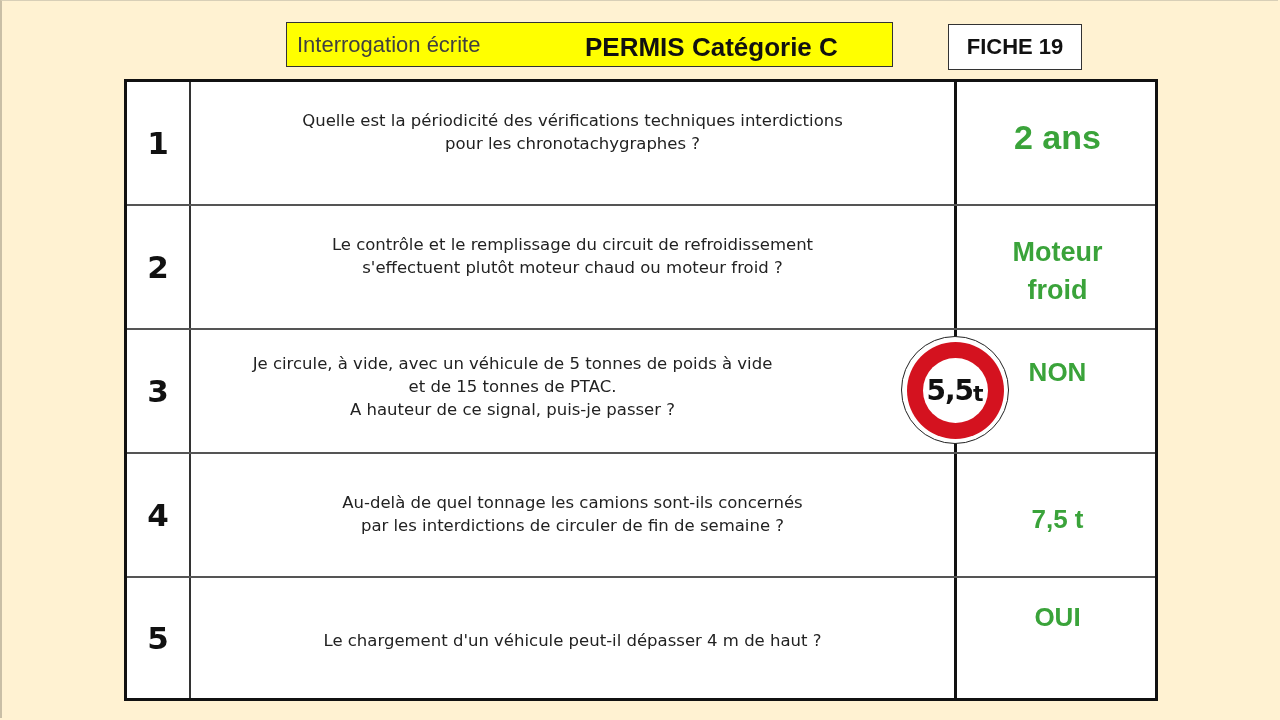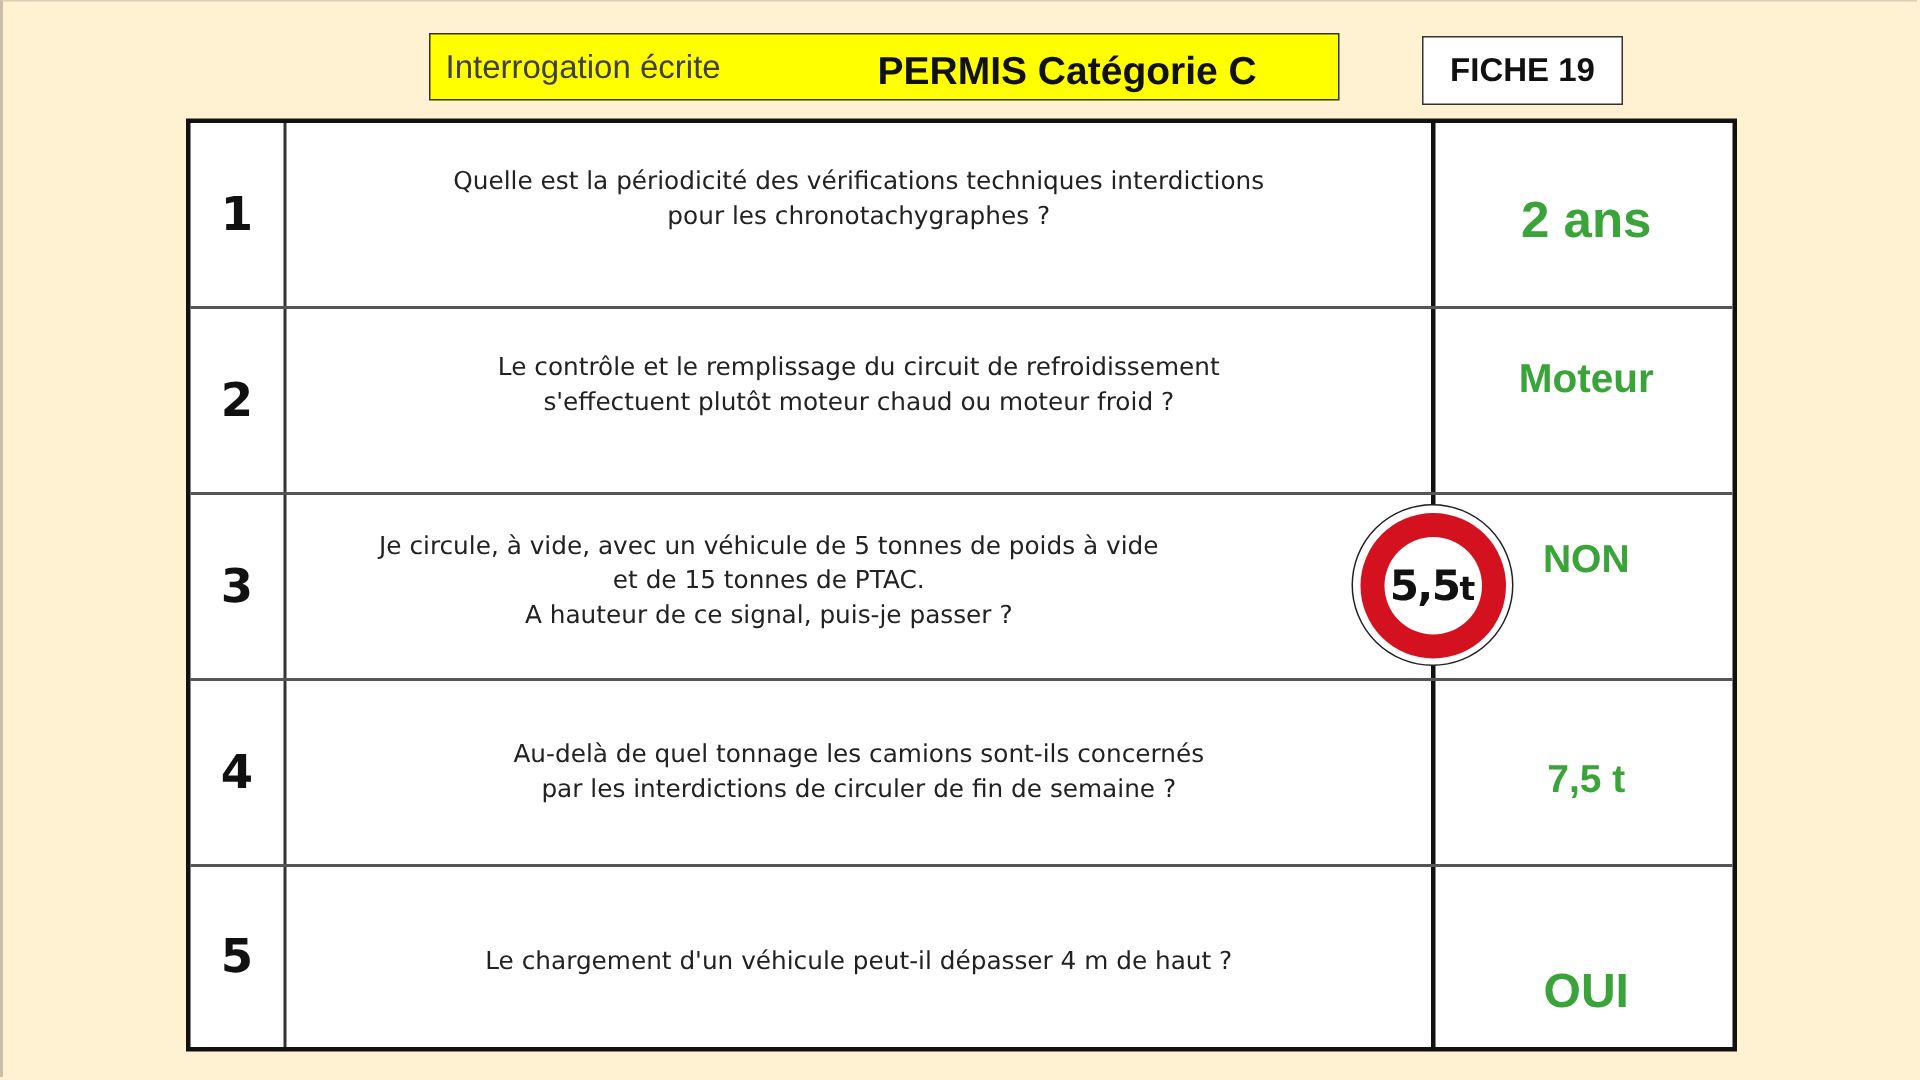--- a/index.html
+++ b/index.html
@@ -116,25 +116,25 @@
       white-space: pre-line;
     }
     .cell-answer {
       position: absolute;
       left: 833px; top: 0; bottom: 0; right: 0;
       text-align: center;
       font-family: "Liberation Sans", sans-serif;
       font-weight: bold;
       color: #3aa33a;
     }
-    .ans-1 { font-size: 34px; padding-top: 36px; margin-top: 10px; }
+    .ans-1 { font-size: 34px; padding-top: 36px; }
     .ans-2 { font-size: 27px; line-height: 38px; padding-top: 27px; }
     .ans-3 { font-size: 26px; padding-top: 27px; }
     .ans-4 { font-size: 26px; padding-top: 50px; }
-    .ans-5 { font-size: 32px; padding-top: 64px; }
+    .ans-5 { font-size: 26px; padding-top: 24px; }
     .q3 .qtext { margin-right: 120px; }
     .sign {
       position: absolute;
       left: 710px;
       top: 6px;
       width: 108px;
       height: 108px;
       border-radius: 50%;
       background: #ffffff;
       border: 1.5px solid #222;
@@ -193,20 +193,21 @@
   </div>
 
   <div class="row" style="top:124px;height:124px;">
     <div class="cell-num">2</div>
     <div class="cell-question">
       <span class="qtext" style="margin-top:-22px;">Le contrôle et le remplissage du circuit de refroidissement
 s'effectuent plutôt moteur chaud ou moteur froid ?</span>
     </div>
     <div class="cell-answer ans-2">
       <div>Moteur</div>
+      <div>froid</div>
     </div>
   </div>
 
   <div class="row q3" style="top:248px;height:124px;">
     <div class="cell-num">3</div>
     <div class="cell-question">
       <span class="qtext" style="margin-top:-10px;">Je circule, à vide, avec un véhicule de 5 tonnes de poids à vide
 et de 15 tonnes de PTAC.
 A hauteur de ce signal, puis-je passer ?</span>
       <div class="sign">

